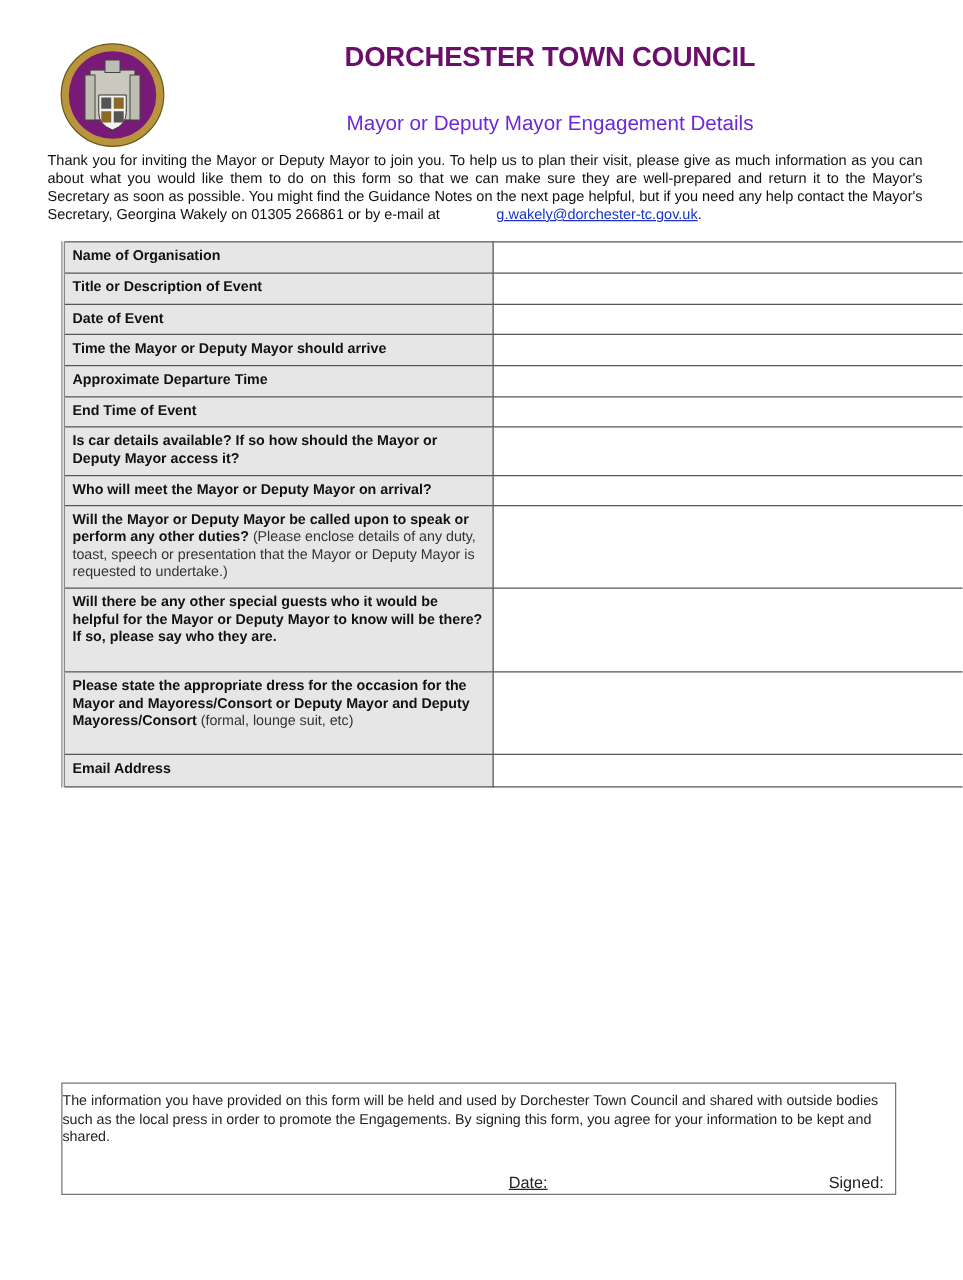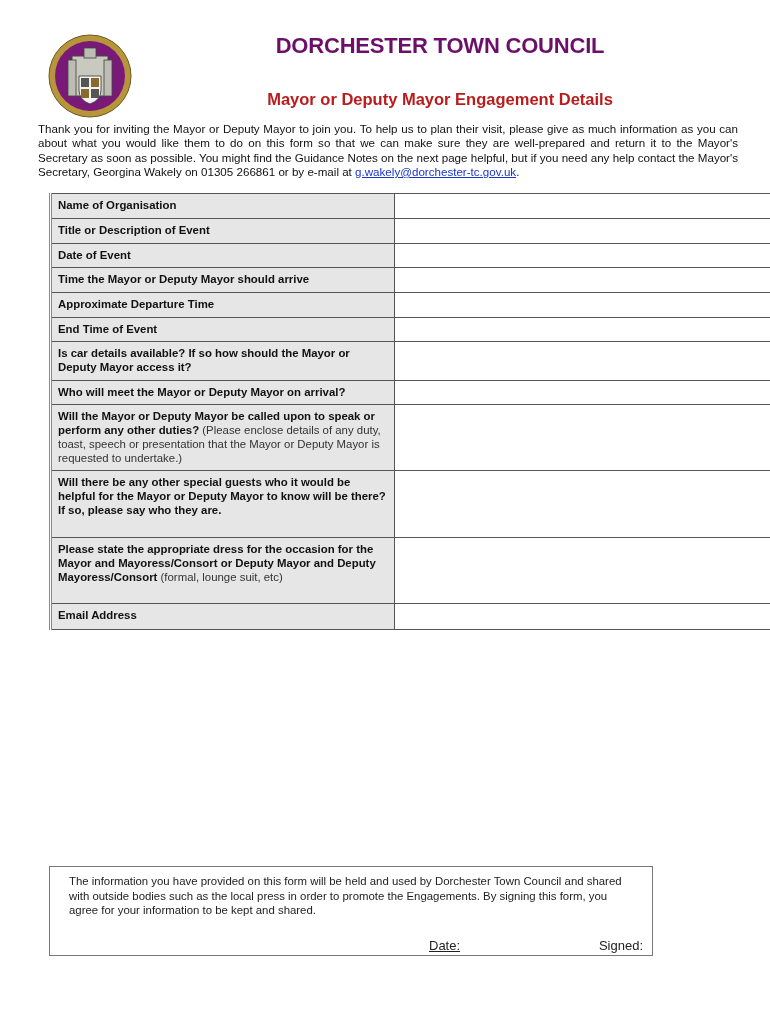--- a/index.html
+++ b/index.html
@@ -1,30 +1,30 @@
 <!DOCTYPE html>
 <html><head>
 <meta charset="utf-8">
 <style>
   html, body { margin:0; padding:0; background:#ffffff; }
   body { width:770px; height:1024px; position:relative; overflow:hidden; font-family:"Liberation Sans", sans-serif; color:#111; }
   .crest { position:absolute; left:48px; top:34px; width:84px; height:84px; }
   .title { position:absolute; left:190px; top:33px; width:500px; text-align:center; font-size:22px; font-weight:bold; color:#6b0f6b; letter-spacing:-0.2px; }
-  .subtitle { position:absolute; left:190px; top:90px; width:500px; text-align:center; font-size:16.5px; font-weight:bold; color:#b91c1c; }
+  .subtitle { position:absolute; left:190px; top:90px; width:500px; text-align:center; font-size:16.5px; font-weight:normal; color:#6d28d9; }
   .intro { position:absolute; left:38px; top:122px; width:700px; font-size:11.6px; line-height:14.3px; color:#111; text-align:justify; }
-  .intro a { color:#1a35c8; text-decoration:underline; }
+  .intro a { color:#1a35c8; text-decoration:underline;margin-left:42px; }
   table.form { position:absolute; left:49px; top:193px; width:742px; border-collapse:collapse; table-layout:fixed; }
   table.form td { border:1px solid #555; vertical-align:top; padding:0; }
   table.form td.lbl { background:#e6e6e6; width:330px; border-left:3px double #888; padding:4px 6px 3px 6px; font-size:11.4px; line-height:14px; }
   table.form td.val { background:#fff; border-right:2px solid #999; }
   .b { font-weight:bold; }
   .n { font-weight:normal; color:#333; }
-  .footer { position:absolute; left:49px; top:866px; width:604px; height:90px; border:1.5px solid #777; box-sizing:border-box; padding:7px 19px; font-size:11.4px; line-height:14.6px; color:#222; }
+  .footer { position:absolute; left:49px; top:866px; width:668px; height:90px; border:1.5px solid #777; box-sizing:border-box; padding:7px 0; font-size:11.4px; line-height:14.6px; color:#222; }
   .sig-row { position:absolute; left:9px; right:9px; top:72px; font-size:13px; color:#222;text-align:right; }
-  .sig-row .date { position:absolute; left:370px; top:0;text-decoration:underline; }
+  .sig-row .date { position:absolute; left:348px; top:0;text-decoration:underline; }
 </style>
 </head>
 <body>
 
 <div class="crest">
   <svg width="84" height="84" viewBox="0 0 84 84">
     <circle cx="42" cy="42" r="41" fill="#b8953a"></circle>
     <circle cx="42" cy="42" r="35" fill="#7a1a78"></circle>
     <circle cx="42" cy="42" r="41" fill="none" stroke="#6b5a20" stroke-width="1"></circle>
     <rect x="24" y="22" width="36" height="40" fill="#c9c9c0" stroke="#444" stroke-width="1"></rect>

